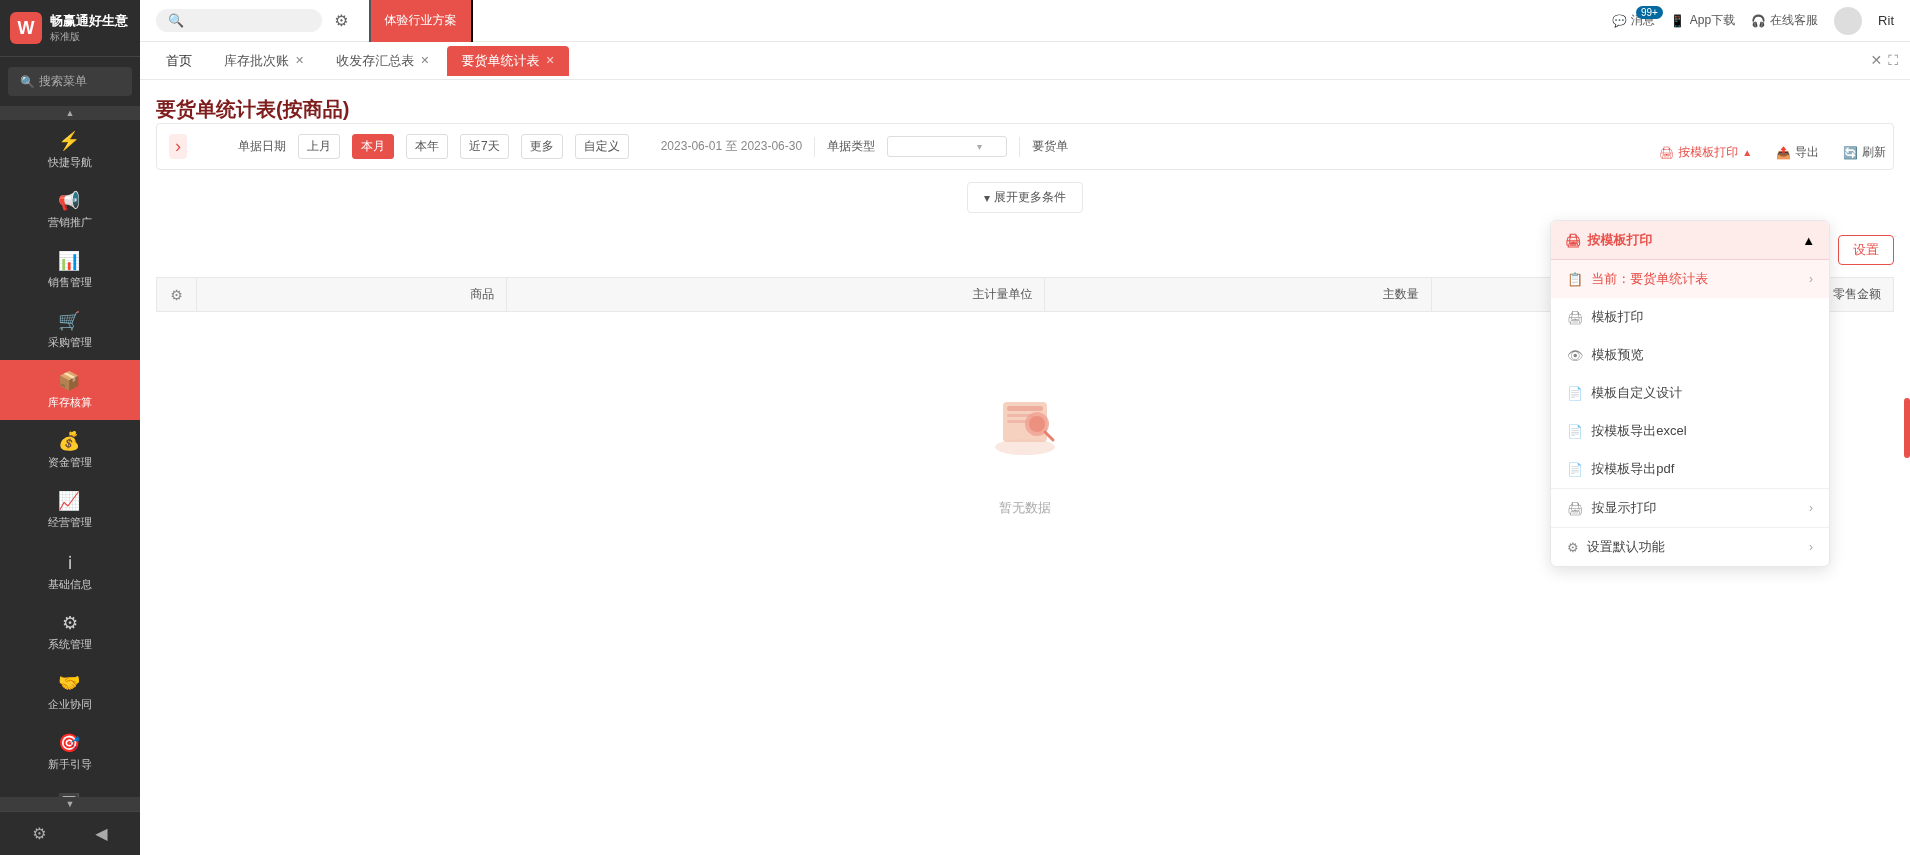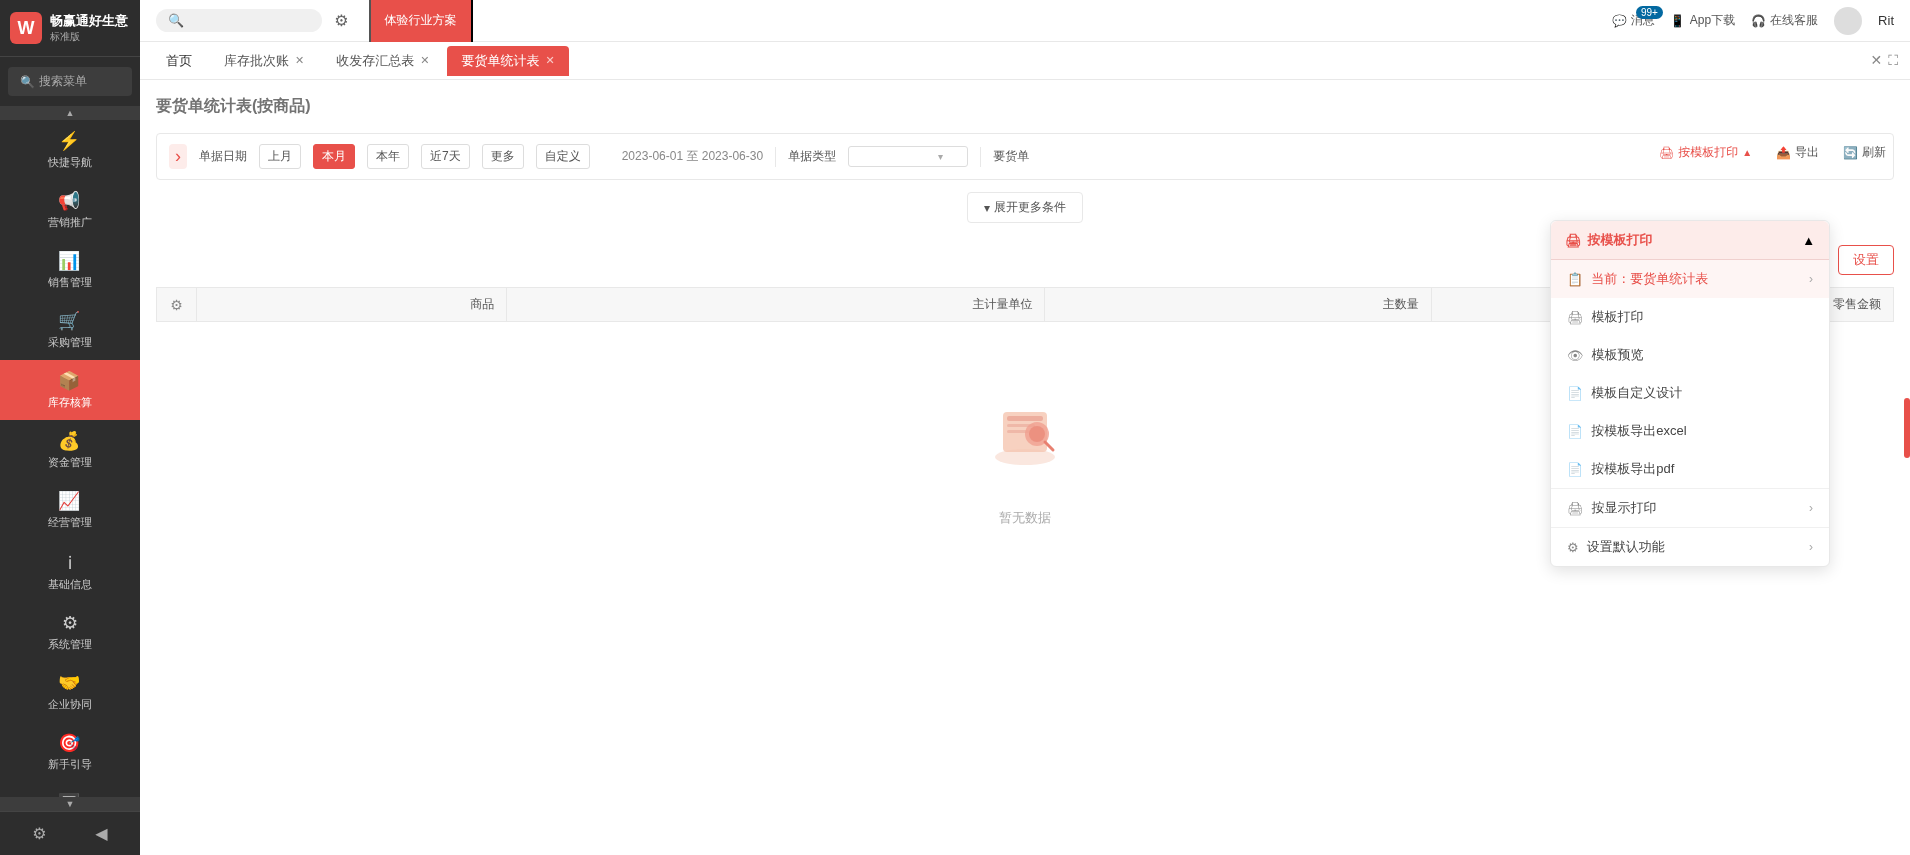--- a/index.html
+++ b/index.html
@@ -75,29 +75,29 @@
 
     
     .tab-extra { margin-left: auto; display: flex; gap: 6px; }
     .tab-extra span { font-size: 16px; color: #888; cursor: pointer; }
 
     
     .page-content {
       flex: 1; background: white; overflow: auto; padding: 16px; position: relative;
     }
     .page-title {
-      font-size: 16px; font-weight: bold; color: #737373; margin-bottom: 16px;
+      font-size: 20px; font-weight: bold; color: #7f1d1d; 
     }
 
     
     .filter-bar {
       display: flex; align-items: center; gap: 12px; margin-bottom: 12px; background: #fff; border: 1px solid #e8e8e8; border-radius: 4px; padding: 10px 12px;
     }
     .filter-expand { color: #e8504a; font-size: 18px; cursor: pointer; background: #fdecea; border-radius: 4px; padding: 2px 6px; }
-    .filter-label { color: #555; font-size: 12px; white-space: nowrap; }
+    .filter-label { color: #555; font-size: 12px; white-space: nowrap; margin-left: 39px; }
     .date-buttons { display: flex; gap: 12px; align-items: center; }
     .date-btn { padding: 3px 8px; border: 1px solid #ddd; border-radius: 3px; font-size: 12px; cursor: pointer; color: #555; background: white; }
     .date-btn.active { background: #e8504a; color: #ffffff; border-color: #e8504a; }
     .date-range { font-size: 12px; color: #888; margin-left: 20px; }
     .filter-divider { width: 1px; height: 20px; background: #e8e8e8; }
     .filter-type-label { font-size: 12px; color: #555; white-space: nowrap; }
     .filter-select {
       border: 1px solid #ddd; border-radius: 3px; padding: 4px 24px 4px 8px; font-size: 12px; color: #555; cursor: pointer; background: white; position: relative; min-width: 120px;
       display: flex; align-items: center; justify-content: space-between;
     }

